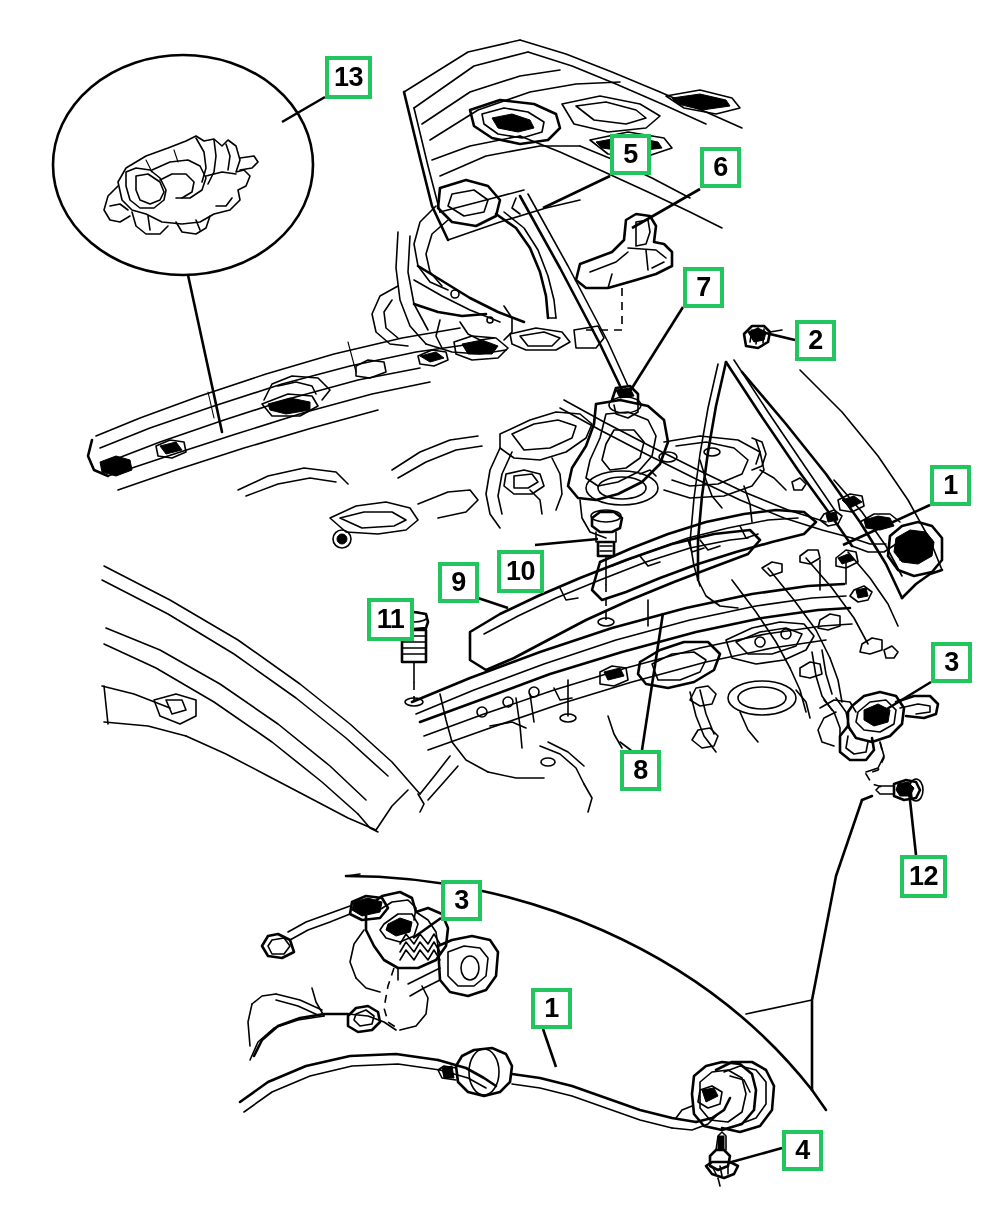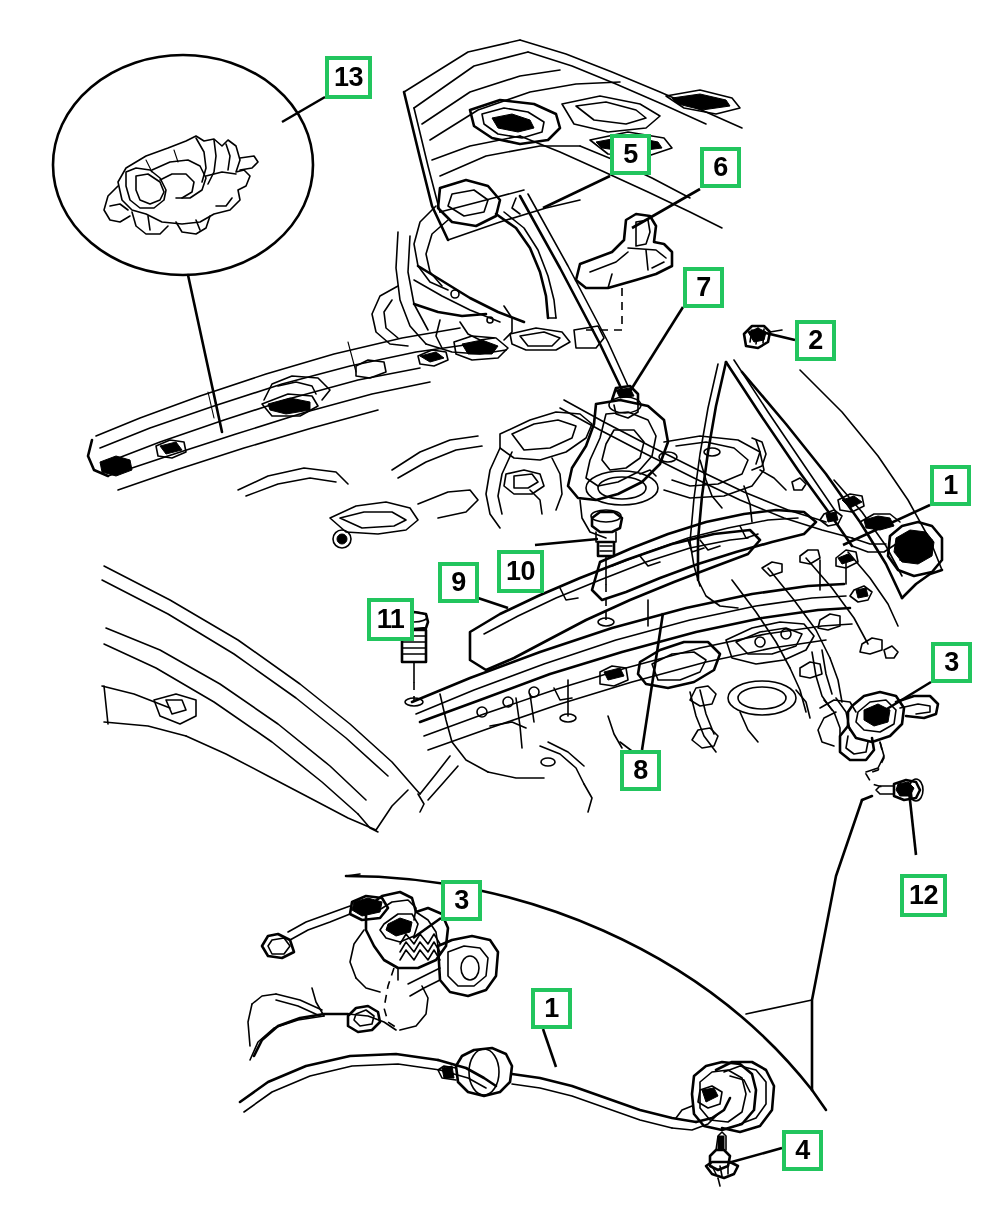--- a/index.html
+++ b/index.html
@@ -550,21 +550,21 @@
       </div>
       <div class="callout w2" style="left: 332px; top: 598px; margin-left: 35px;">
         <span>11</span>
       </div>
       <div class="callout w1" style="left: 931px; top: 642px;">
         <span>3</span>
       </div>
       <div class="callout w1" style="left: 620px; top: 750px;">
         <span>8</span>
       </div>
-      <div class="callout w2" style="left: 900px; top: 874px;">
+      <div class="callout w2" style="left: 900px; top: 855px;">
         <span>12</span>
       </div>
       <div class="callout w1" style="left: 441px; top: 880px;">
         <span>3</span>
       </div>
       <div class="callout w1" style="left: 531px; top: 988px;">
         <span>1</span>
       </div>
       <div class="callout w1" style="left: 782px; top: 1130px;">
         <span>4</span>

